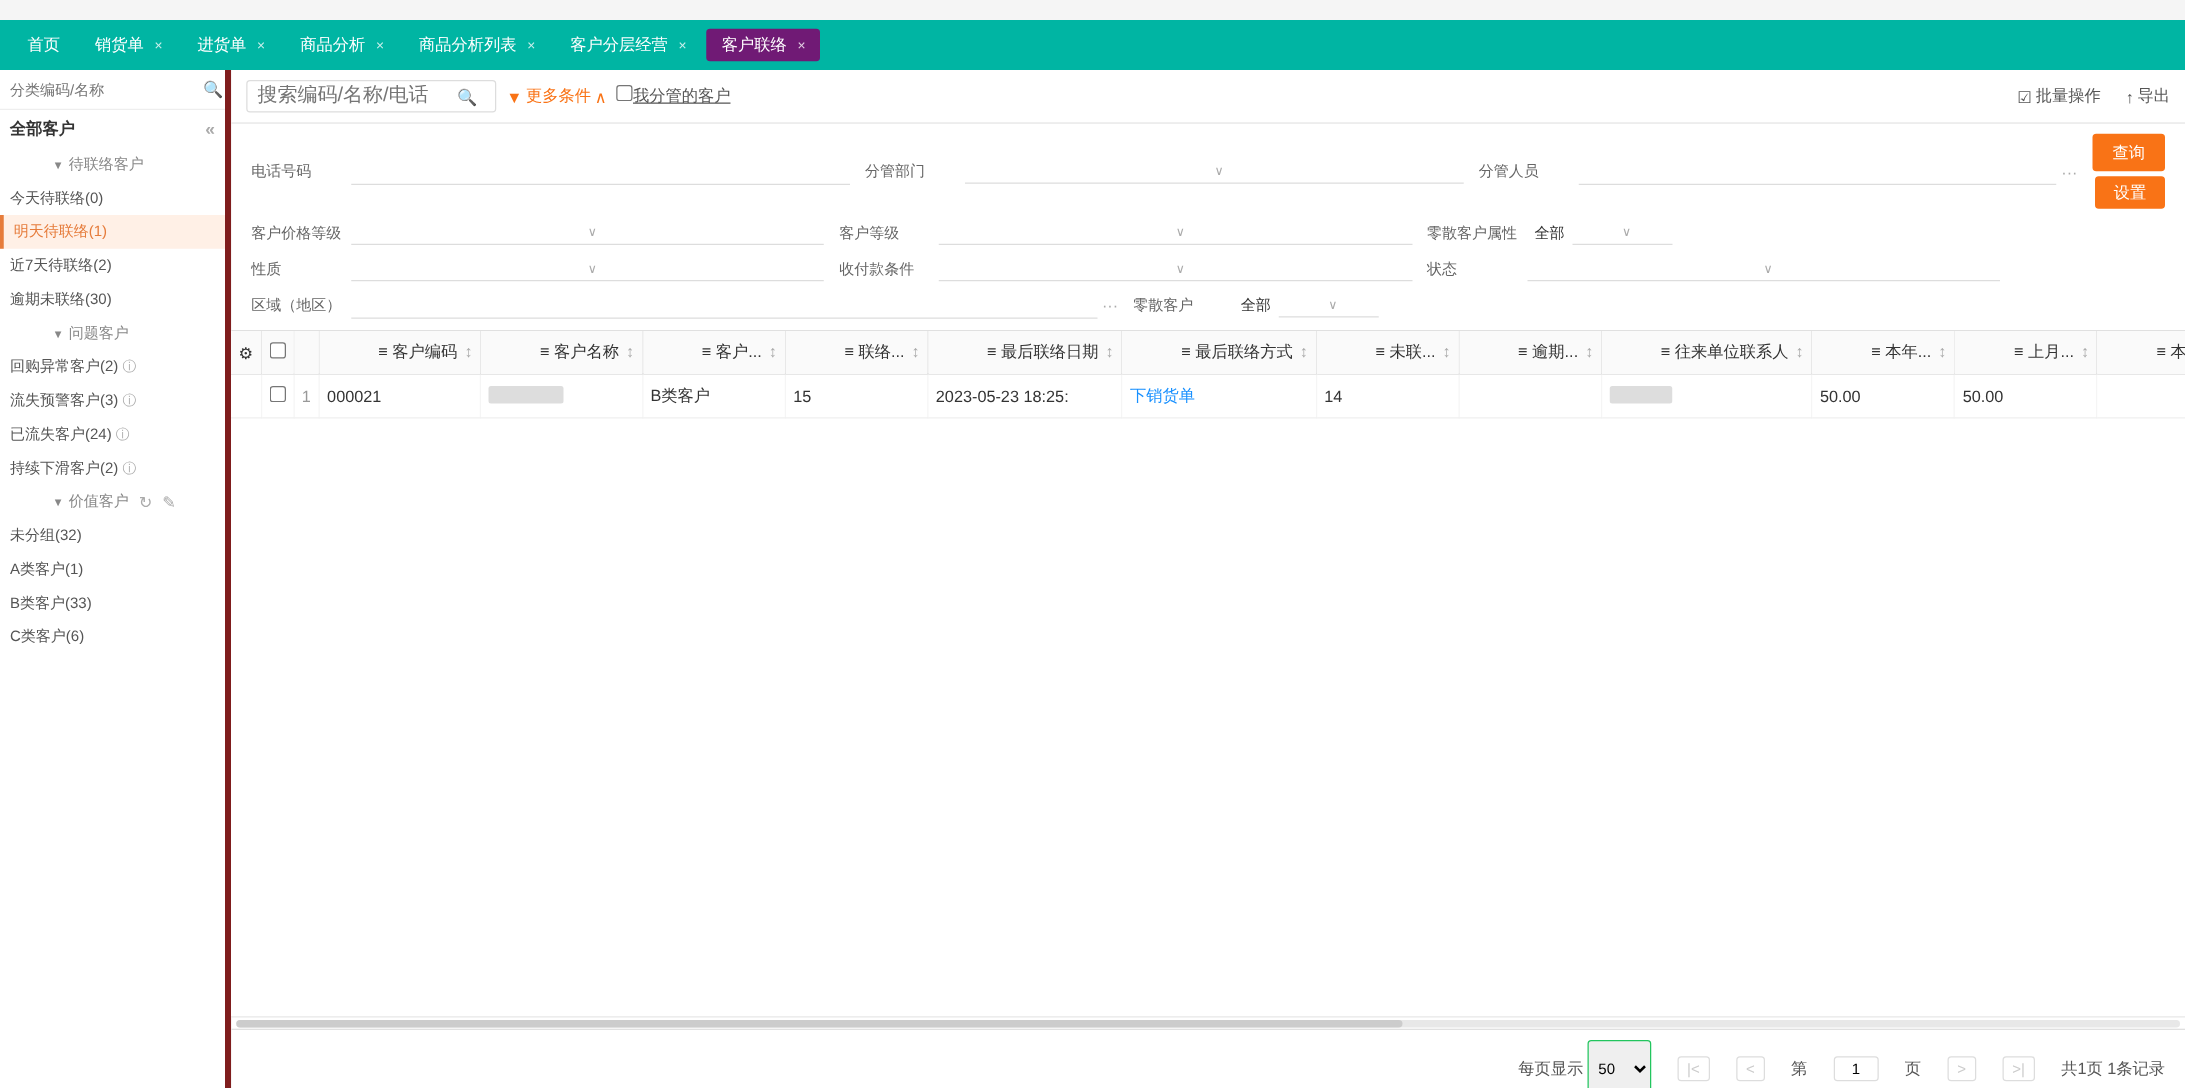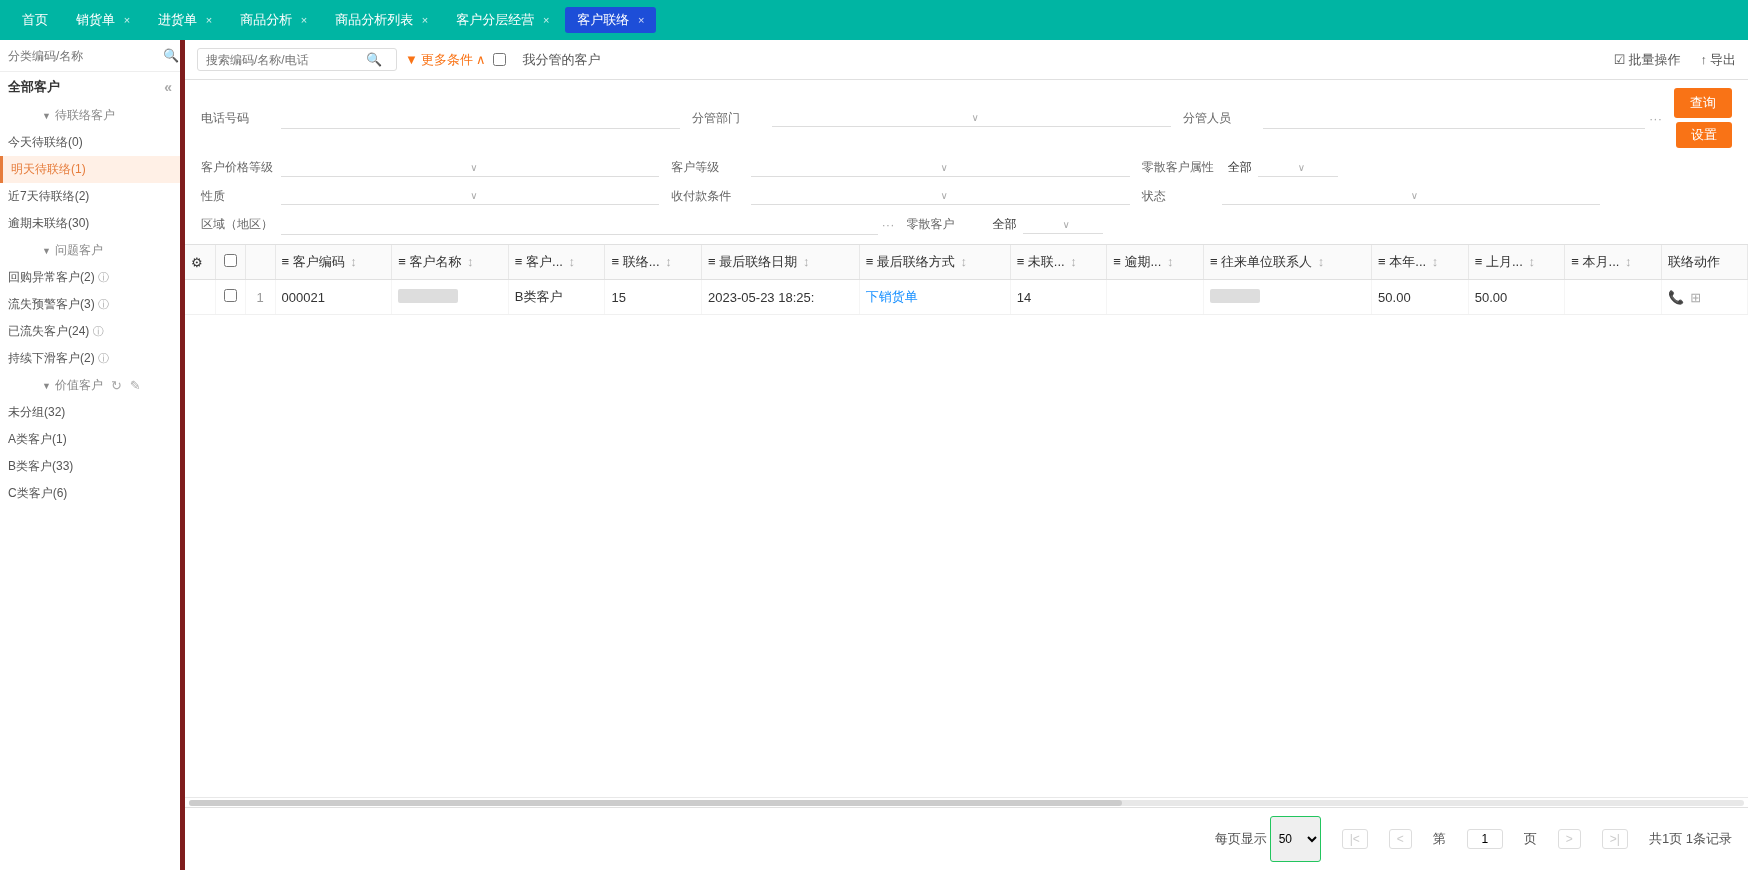--- a/index.html
+++ b/index.html
@@ -6,30 +6,31 @@
     body { background: #f5f5f5; overflow: hidden; }
 
     
     .top-nav {
       background: #00b5a3;
       height: 40px;
       display: flex;
       align-items: center;
       padding: 0 10px;
       gap: 4px;
+      margin-top: 16px;
     }
     .nav-item {
       color: white;
       padding: 4px 12px;
       cursor: pointer;
       border-radius: 3px;
       white-space: nowrap;
       font-size: 13px;
     }
-    .nav-item.active { background: #1d4ed8; }
+    .nav-item.active { background: #701a75; }
     .nav-item .close-x { margin-left: 5px; font-size: 11px; opacity: 0.8; }
 
     
     .main-container {
       display: flex;
       height: calc(100vh - 40px);
     }
 
     
     .sidebar {
@@ -101,37 +102,38 @@
       border-bottom: 1px solid #e0e0e0;
     }
     .filter-search-box {
       display: flex;
       align-items: center;
       border: 1px solid #ddd;
       border-radius: 3px;
       padding: 3px 8px;
       width: 200px;
     }
-    .filter-search-box input { border: none; outline: none; font-size: 12px; width: 160px; color: #ef4444; }
+    .filter-search-box input { border: none; outline: none; font-size: 16px; width: 160px; color: #ef4444; }
     .filter-search-box .search-btn { color: #f97316; cursor: pointer; }
     .more-conditions {
       display: flex;
       align-items: center;
       gap: 3px;
       color: #f97316;
       cursor: pointer;
       font-size: 12px;
     }
     .my-customers {
       display: flex;
-      align-items: center;
-      gap: 16px;
+      align-items: flex-start;
+      gap: 0;
       font-size: 12px;
       color: #555;
       cursor: pointer;
+      text-decoration: underline;
     }
     .spacer { flex: 1; }
     .batch-ops, .export-btn {
       display: flex;
       align-items: center;
       gap: 3px;
       color: #555;
       cursor: pointer;
       font-size: 12px;
     }
@@ -227,21 +229,21 @@
       border-right: 1px solid #e8e8e8;
       padding: 8px 6px;
       text-align: left;
       color: #333;
       font-weight: normal;
       white-space: nowrap;
       position: sticky;
       top: 0;
       z-index: 1;
     }
-    table th.sortable { cursor: pointer; }
+    table th.sortable { cursor: pointer; padding-left: 47px; }
     table th .sort-icon { color: #aaa; margin-left: 2px; }
     table td {
       border-bottom: 1px solid #f0f0f0;
       border-right: 1px solid #f5f5f5;
       padding: 8px 6px;
       color: #333;
       white-space: nowrap;
     }
     .link-text { color: #1890ff; cursor: pointer; text-decoration: none; }
     .row-actions { display: flex; gap: 6px; }

